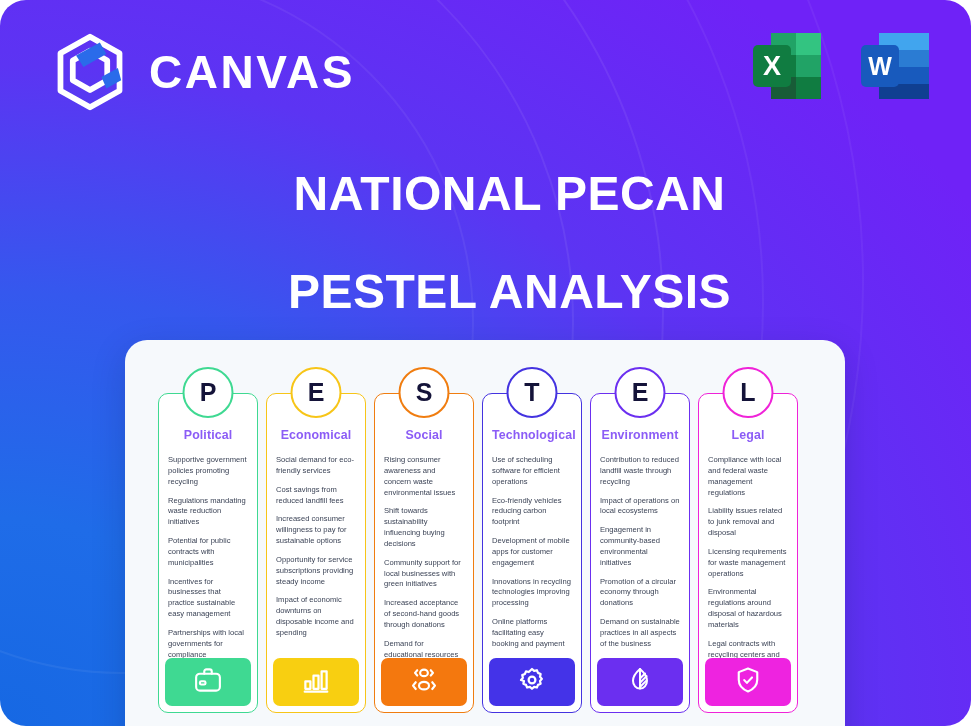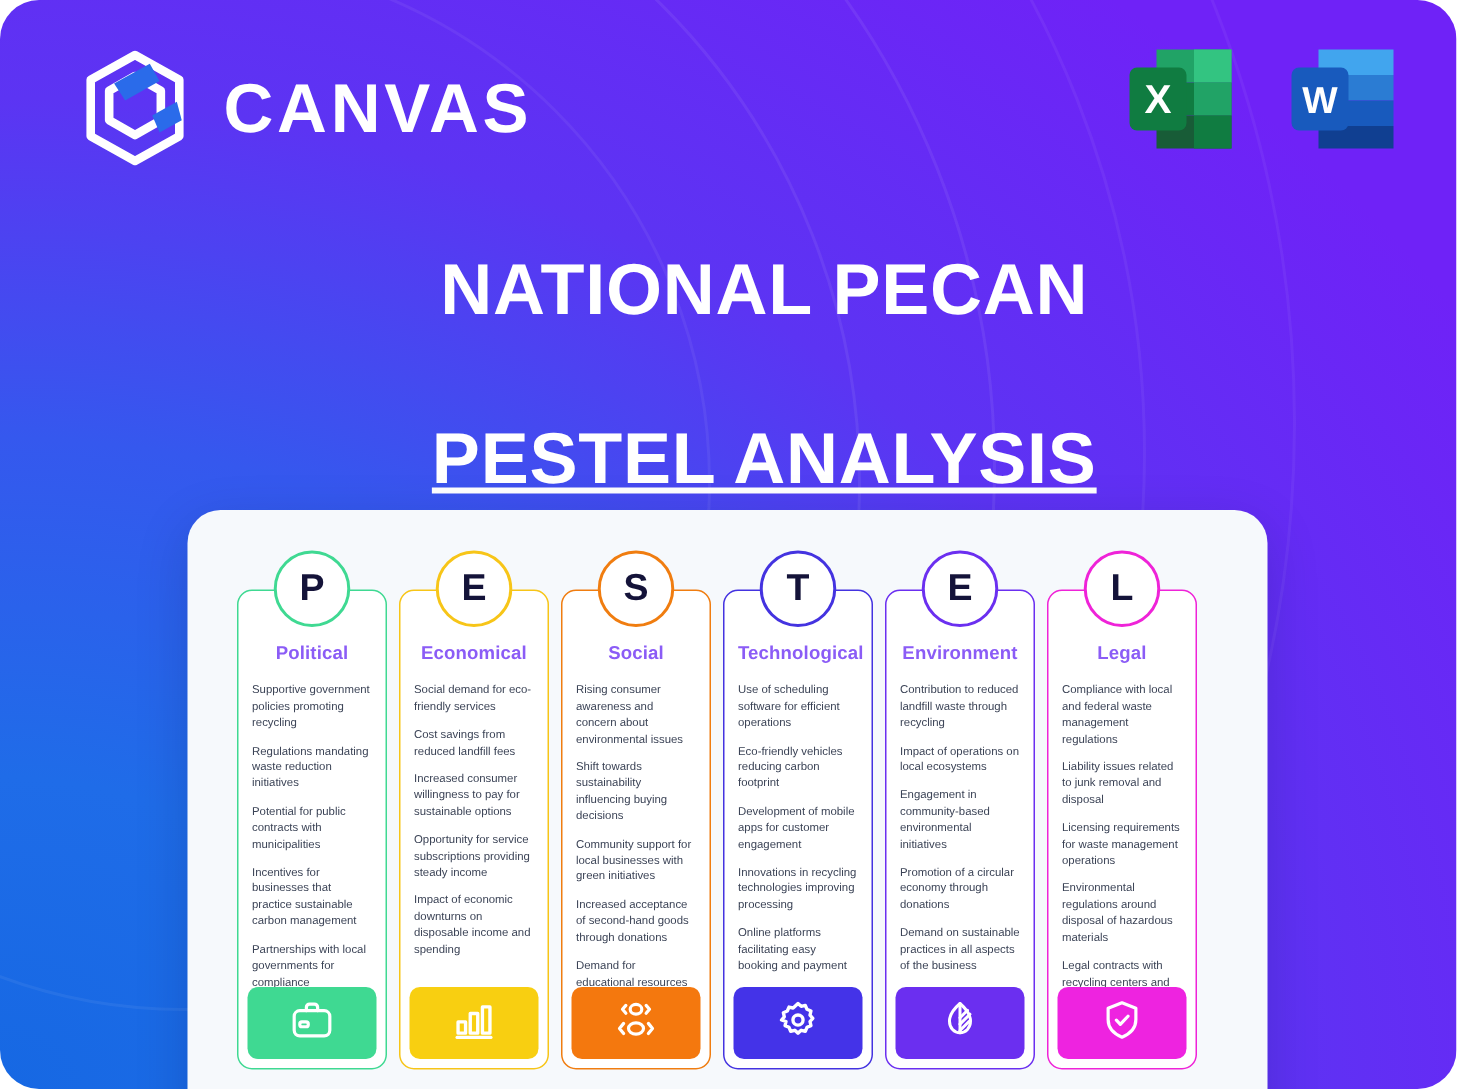--- a/index.html
+++ b/index.html
@@ -34,21 +34,21 @@
   }
 
   .office{position:absolute;right:34px;top:25px;display:flex;gap:24px;}
   .office-ico{width:84px;height:84px;position:relative;}
 
   
   .headline{
     position:absolute;left:0;right:0;top:166px;text-align:center;
     color:#ffffff;font-size:48px;font-weight:700;letter-spacing:0.5px;margin-left:48px;
   }
-  .headline.second{top:279px;text-decoration:underline;}
+  .headline.second{top:264px;}
 
   
   .panel{
     position:absolute;left:125px;top:340px;width:720px;height:420px;
     background:#f6f9fc;border-radius:22px;
     box-shadow:0 10px 34px rgba(10,20,70,0.18);
   }
   .cols{position:absolute;left:33px;top:53px;width:660px;display:flex;gap:8px;}
   .col{
     position:relative;width:100px;min-height:320px;
@@ -151,21 +151,21 @@
   <div class="panel">
     <div class="cols" id="cols">
         <div class="col col-political">
           <div class="badge-notch"></div>
           <div class="badge">P</div>
           <div class="col-title">Political</div>
           <ul class="bullets">
             <li>Supportive government policies promoting recycling</li>
             <li>Regulations mandating waste reduction initiatives</li>
             <li>Potential for public contracts with municipalities</li>
-            <li>Incentives for businesses that practice sustainable carbon management</li>
+            <li>Incentives for businesses that practice sustainable easy management</li>
             <li>Partnerships with local governments for compliance</li>
           </ul>
           <div class="tile" style="background: rgb(63, 217, 146);">
             <span><svg viewBox="0 0 24 24" fill="none" stroke="#fff" stroke-width="1.7" stroke-linecap="round" stroke-linejoin="round">
                 <rect x="2.5" y="7" width="19" height="13.5" rx="3"></rect>
                 <path d="M9 7V5.2A1.7 1.7 0 0 1 10.7 3.5h2.6A1.7 1.7 0 0 1 15 5.2V7"></path>
                 <rect x="5.5" y="13" width="4.5" height="2.6" rx="1.1"></rect>
               </svg></span>
           </div>
         </div>
@@ -187,21 +187,21 @@
                 <rect x="16.5" y="5" width="4" height="14"></rect>
                 <path d="M3 21.3h18"></path>
               </svg></span>
           </div>
         </div>
         <div class="col col-social">
           <div class="badge-notch"></div>
           <div class="badge">S</div>
           <div class="col-title">Social</div>
           <ul class="bullets">
-            <li>Rising consumer awareness and concern about environmental issues</li>
+            <li>Rising consumer awareness and concern waste environmental issues</li>
             <li>Shift towards sustainability influencing buying decisions</li>
             <li>Community support for local businesses with green initiatives</li>
             <li>Increased acceptance of second-hand goods through donations</li>
             <li>Demand for educational resources on waste management practices</li>
           </ul>
           <div class="tile" style="background: rgb(244, 120, 14);">
             <span><svg viewBox="0 0 24 24" fill="none" stroke="#fff" stroke-width="1.7" stroke-linecap="round" stroke-linejoin="round">
                 <ellipse cx="12" cy="6.3" rx="3.1" ry="2.6"></ellipse>
                 <path d="M6.6 4.2 4.8 6.3l1.8 2.1M17.4 4.2l1.8 2.1-1.8 2.1"></path>
                 <ellipse cx="12" cy="16.5" rx="4" ry="3"></ellipse>

